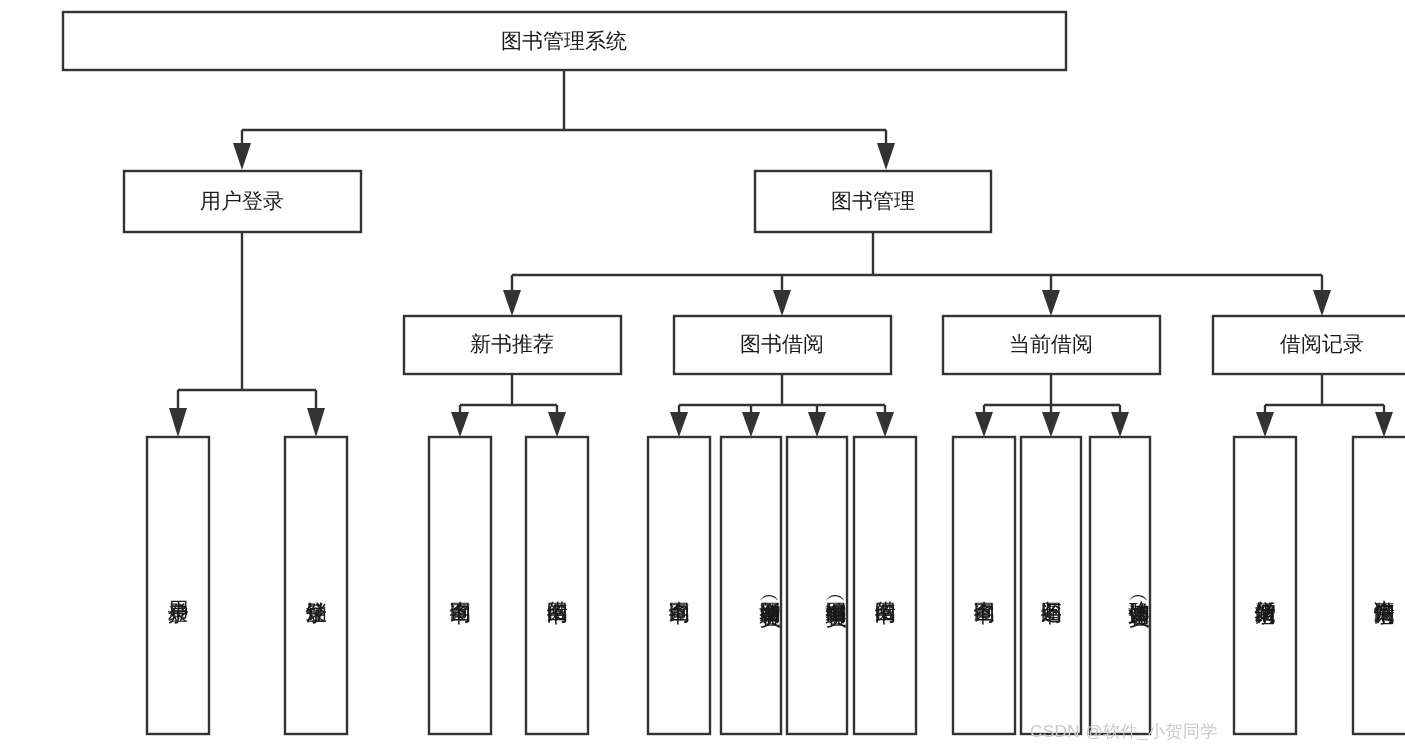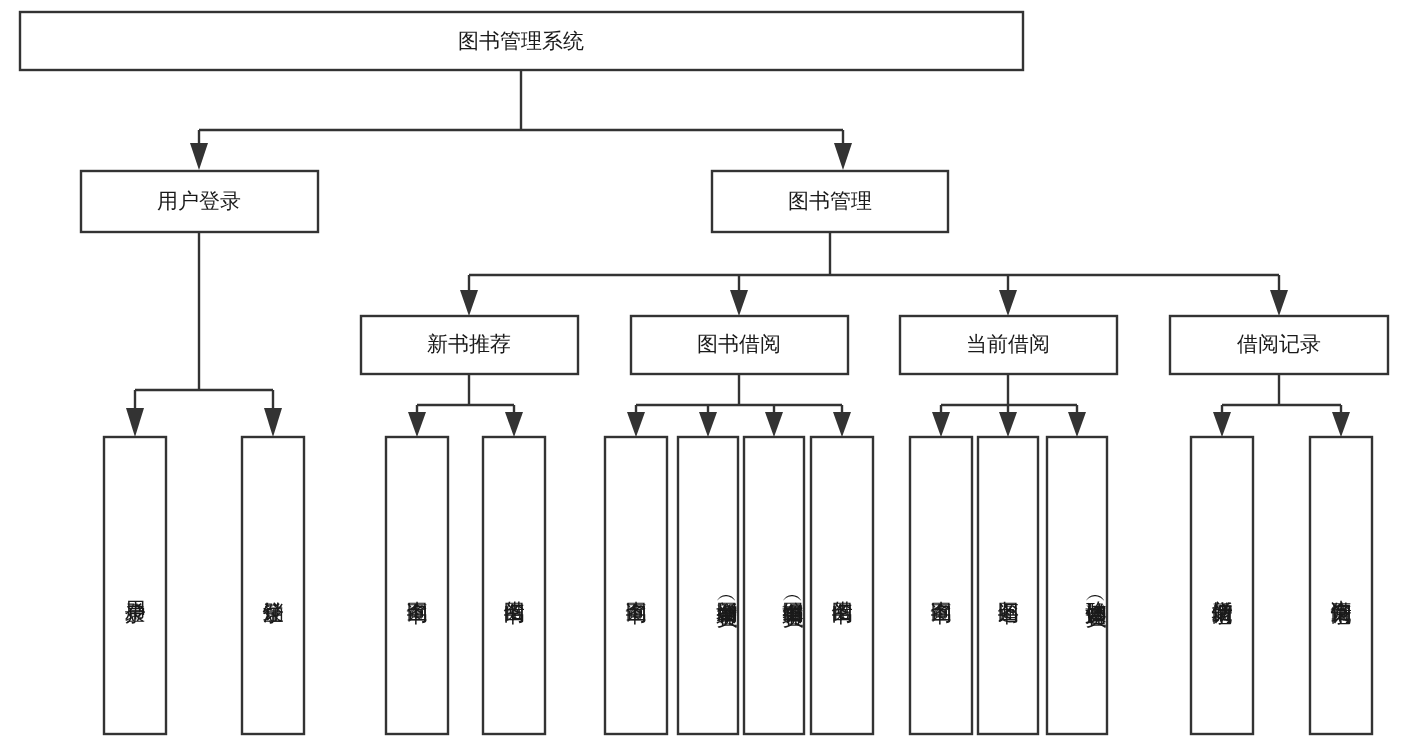--- a/index.html
+++ b/index.html
@@ -12,20 +12,21 @@
     width: 1405px;
     height: 747px;
     overflow: hidden;
     font-family: "Liberation Sans", "DejaVu Sans", sans-serif;
   }
   #diagram-root {
     position: relative;
     width: 1185px;
     height: 747px;
     background: #ffffff;
+    margin-left: 43px;
   }
   svg#flow-svg {
     position: absolute;
     top: 0;
     left: 0;
     width: 1405px;
     height: 747px;
     display: block;
   }
   .node-box {
@@ -220,14 +221,15 @@
   <div class="vlabel" style="left:744px; top:437px; width:60px; height:297px; display:flex; align-items:flex-start; justify-content:center; padding-top:6px; box-sizing:border-box;">编辑图书（管理员）</div>
   <div class="vlabel" style="left:811px; top:437px; width:62px; height:297px; display:flex; align-items:center; justify-content:center;">借阅图书</div>
 
   <div class="vlabel" style="left:910px; top:437px; width:62px; height:297px; display:flex; align-items:center; justify-content:center;">查询图书</div>
   <div class="vlabel" style="left:978px; top:437px; width:60px; height:297px; display:flex; align-items:center; justify-content:center;">归还图书</div>
   <div class="vlabel" style="left:1047px; top:437px; width:60px; height:297px; display:flex; align-items:flex-start; justify-content:center; padding-top:6px; box-sizing:border-box;">确认归还（管理员）</div>
 
   <div class="vlabel" style="left:1191px; top:437px; width:62px; height:297px; display:flex; align-items:center; justify-content:center;">新增借阅记录</div>
   <div class="vlabel" style="left:1310px; top:437px; width:62px; height:297px; display:flex; align-items:center; justify-content:center;">查询借阅记录</div>
 
+  <div class="watermark">CSDN @软件_小贺同学</div>
 
 </div>
 
 </body></html>

